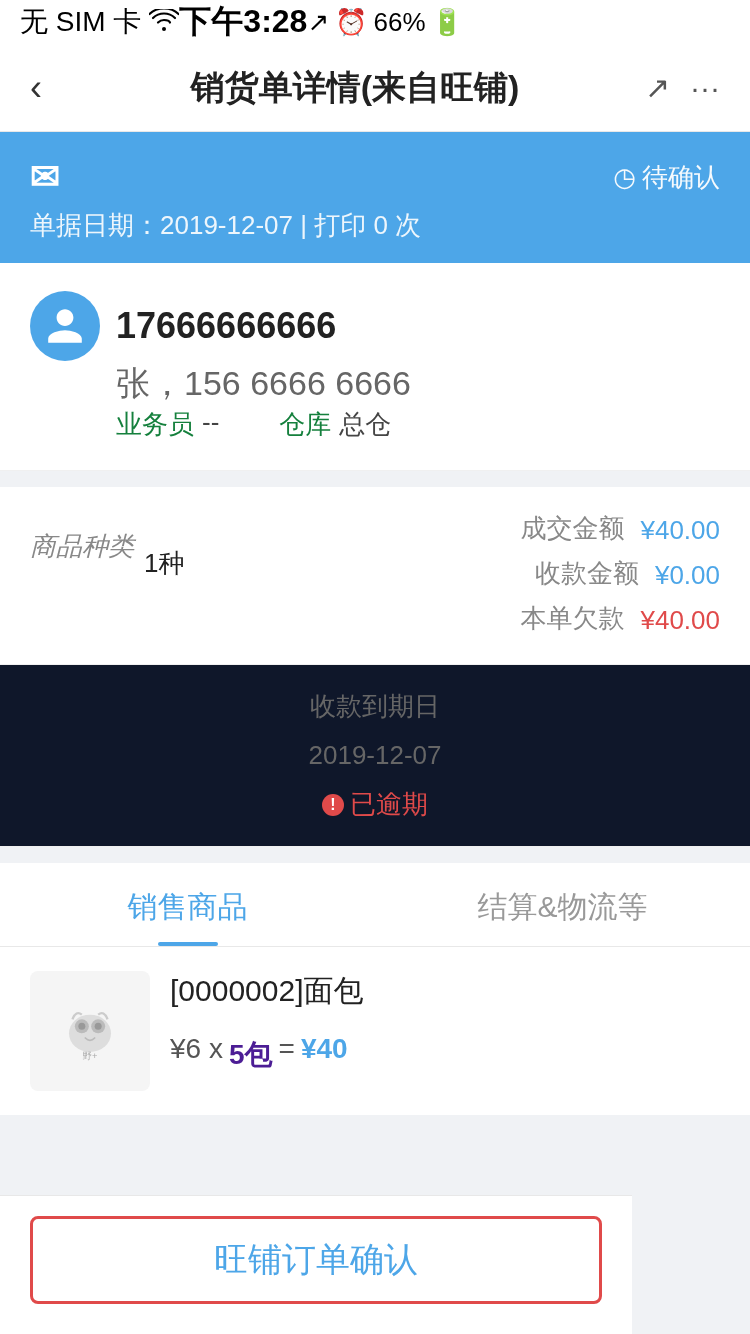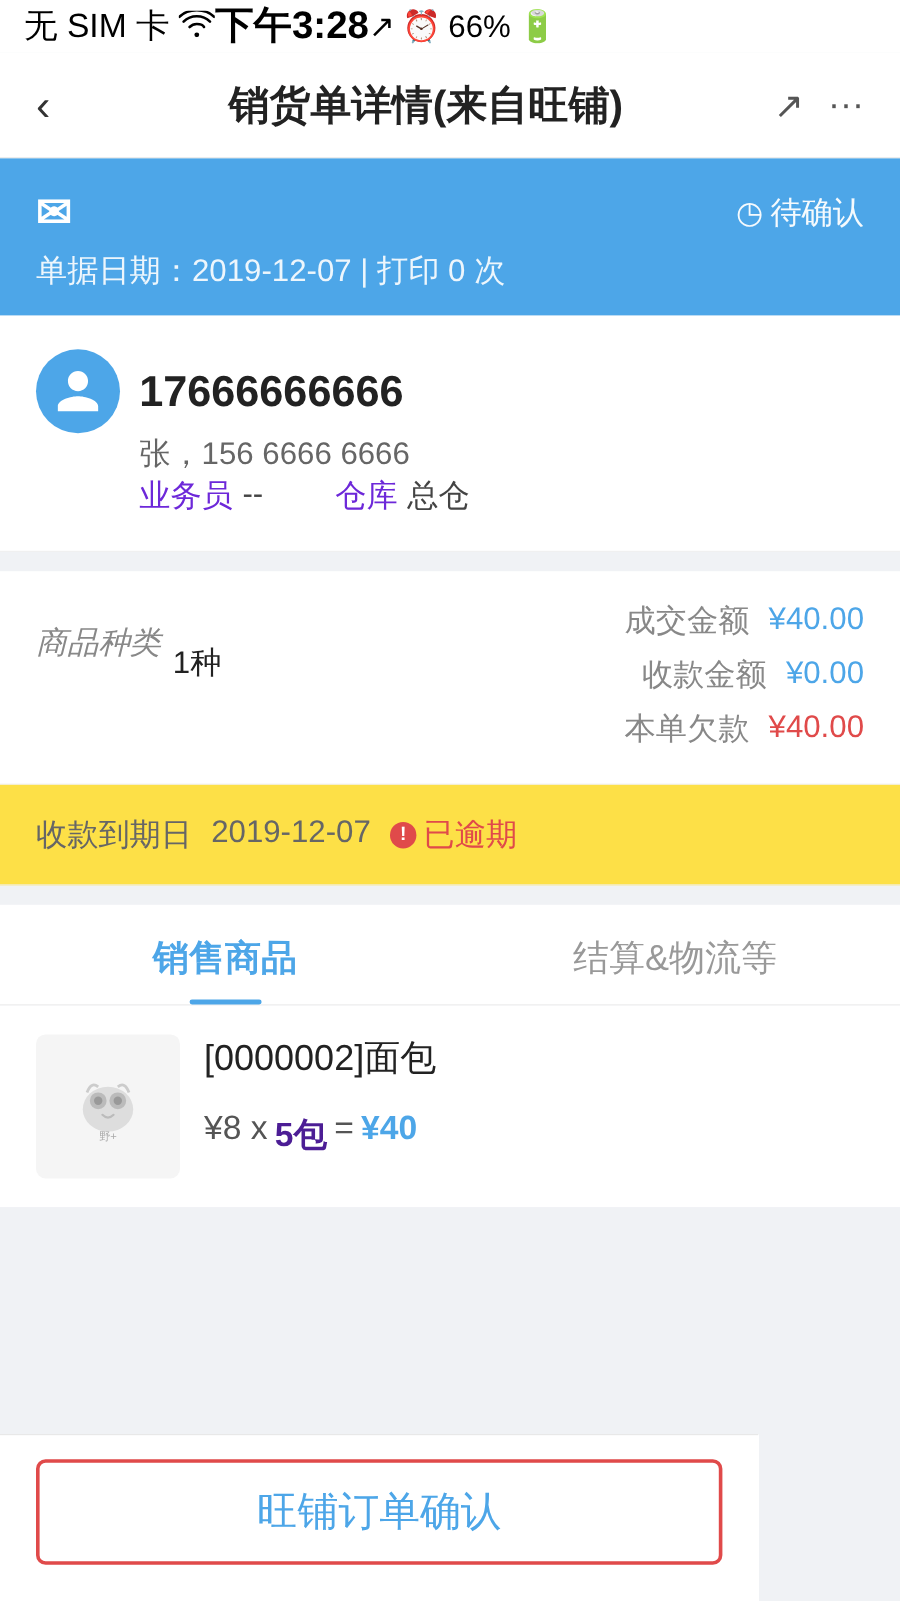--- a/index.html
+++ b/index.html
@@ -143,37 +143,37 @@
       width: 42px;
       height: 42px;
       fill: #fff;
     }
     .customer-name {
       font-size: 36px;
       font-weight: 600;
       color: #222;
     }
     .customer-sub {
-      font-size: 26px;
+      font-size: 34px;
       color: #666;
       padding-left: 86px;
     }
     .customer-meta {
       display: flex;
       align-items: center;
       padding-left: 86px;
       gap: 60px;
     }
     .meta-item {
       font-size: 26px;
       color: #666;
       display: flex;
       gap: 8px;
     }
-    .meta-label { color: #6d28d9; }
+    .meta-label { color: #15803d; }
     .meta-value { color: #444; }
 
     
     .divider {
       height: 16px;
       background: #f0f2f5;
     }
 
     
     .summary-card {
@@ -196,37 +196,39 @@
     .summary-label { color: #888; font-style: italic; }
     .summary-count { color: #222; margin-top: 35px; }
     .summary-right {
       display: flex;
       flex-direction: column;
       align-items: flex-end;
       gap: 10px;
     }
     .amount-row {
       display: flex;
-      align-items: flex-start;
+      align-items: flex-end;
       gap: 16px;
       font-size: 26px;
     }
     .amount-label { color: #888; }
     .amount-value-blue { color: #4da6e8; font-weight: 500; }
     .amount-value-red { color: #e04a4a; font-weight: 500; }
 
     
     .due-date-section {
-      background: #fde047;
+      background: #0f172a;
       padding: 24px 30px;
       display: flex;
+      align-items: center;
       gap: 16px;
       font-size: 26px;
       color: #666;
       border-bottom: 1px solid #f0f0f0;
+      flex-direction: column;
     }
     .overdue-badge {
       display: flex;
       align-items: center;
       gap: 6px;
       color: #e04a4a;
       font-size: 26px;
     }
     .overdue-dot {
       width: 22px;
@@ -252,21 +254,21 @@
       flex: 1;
       text-align: center;
       padding: 24px 0 18px;
       font-size: 30px;
       color: #999;
       cursor: pointer;
       position: relative;
     }
     .tab-item.active {
       color: #4da6e8;
-      font-weight: 700;
+      font-weight: 400;
     }
     .tab-item.active::after {
       content: '';
       position: absolute;
       bottom: 0;
       left: 50%;
       transform: translateX(-50%);
       width: 60px;
       height: 4px;
       background: #4da6e8;
@@ -472,21 +474,21 @@
         <path d="M15 20 Q18 12 23 16" stroke="#ccc" stroke-width="2" fill="none"></path>
         <path d="M45 20 Q42 12 37 16" stroke="#ccc" stroke-width="2" fill="none"></path>
         <text x="30" y="54" text-anchor="middle" font-size="8" fill="#aaa" font-family="sans-serif">野+</text>
       </svg>
     </div>
     <div class="product-info">
       <div class="product-name">
         <span>[0000002]面包</span>
       </div>
       <div class="product-price-row">
-        <span>¥8 x </span>
+        <span>¥6 x </span>
         <span class="product-qty">5包</span>
         <span> = </span>
         <span class="product-total">¥40</span>
       </div>
     </div>
   </div>
 </div>
 
 <div class="spacer-area"></div>
 

